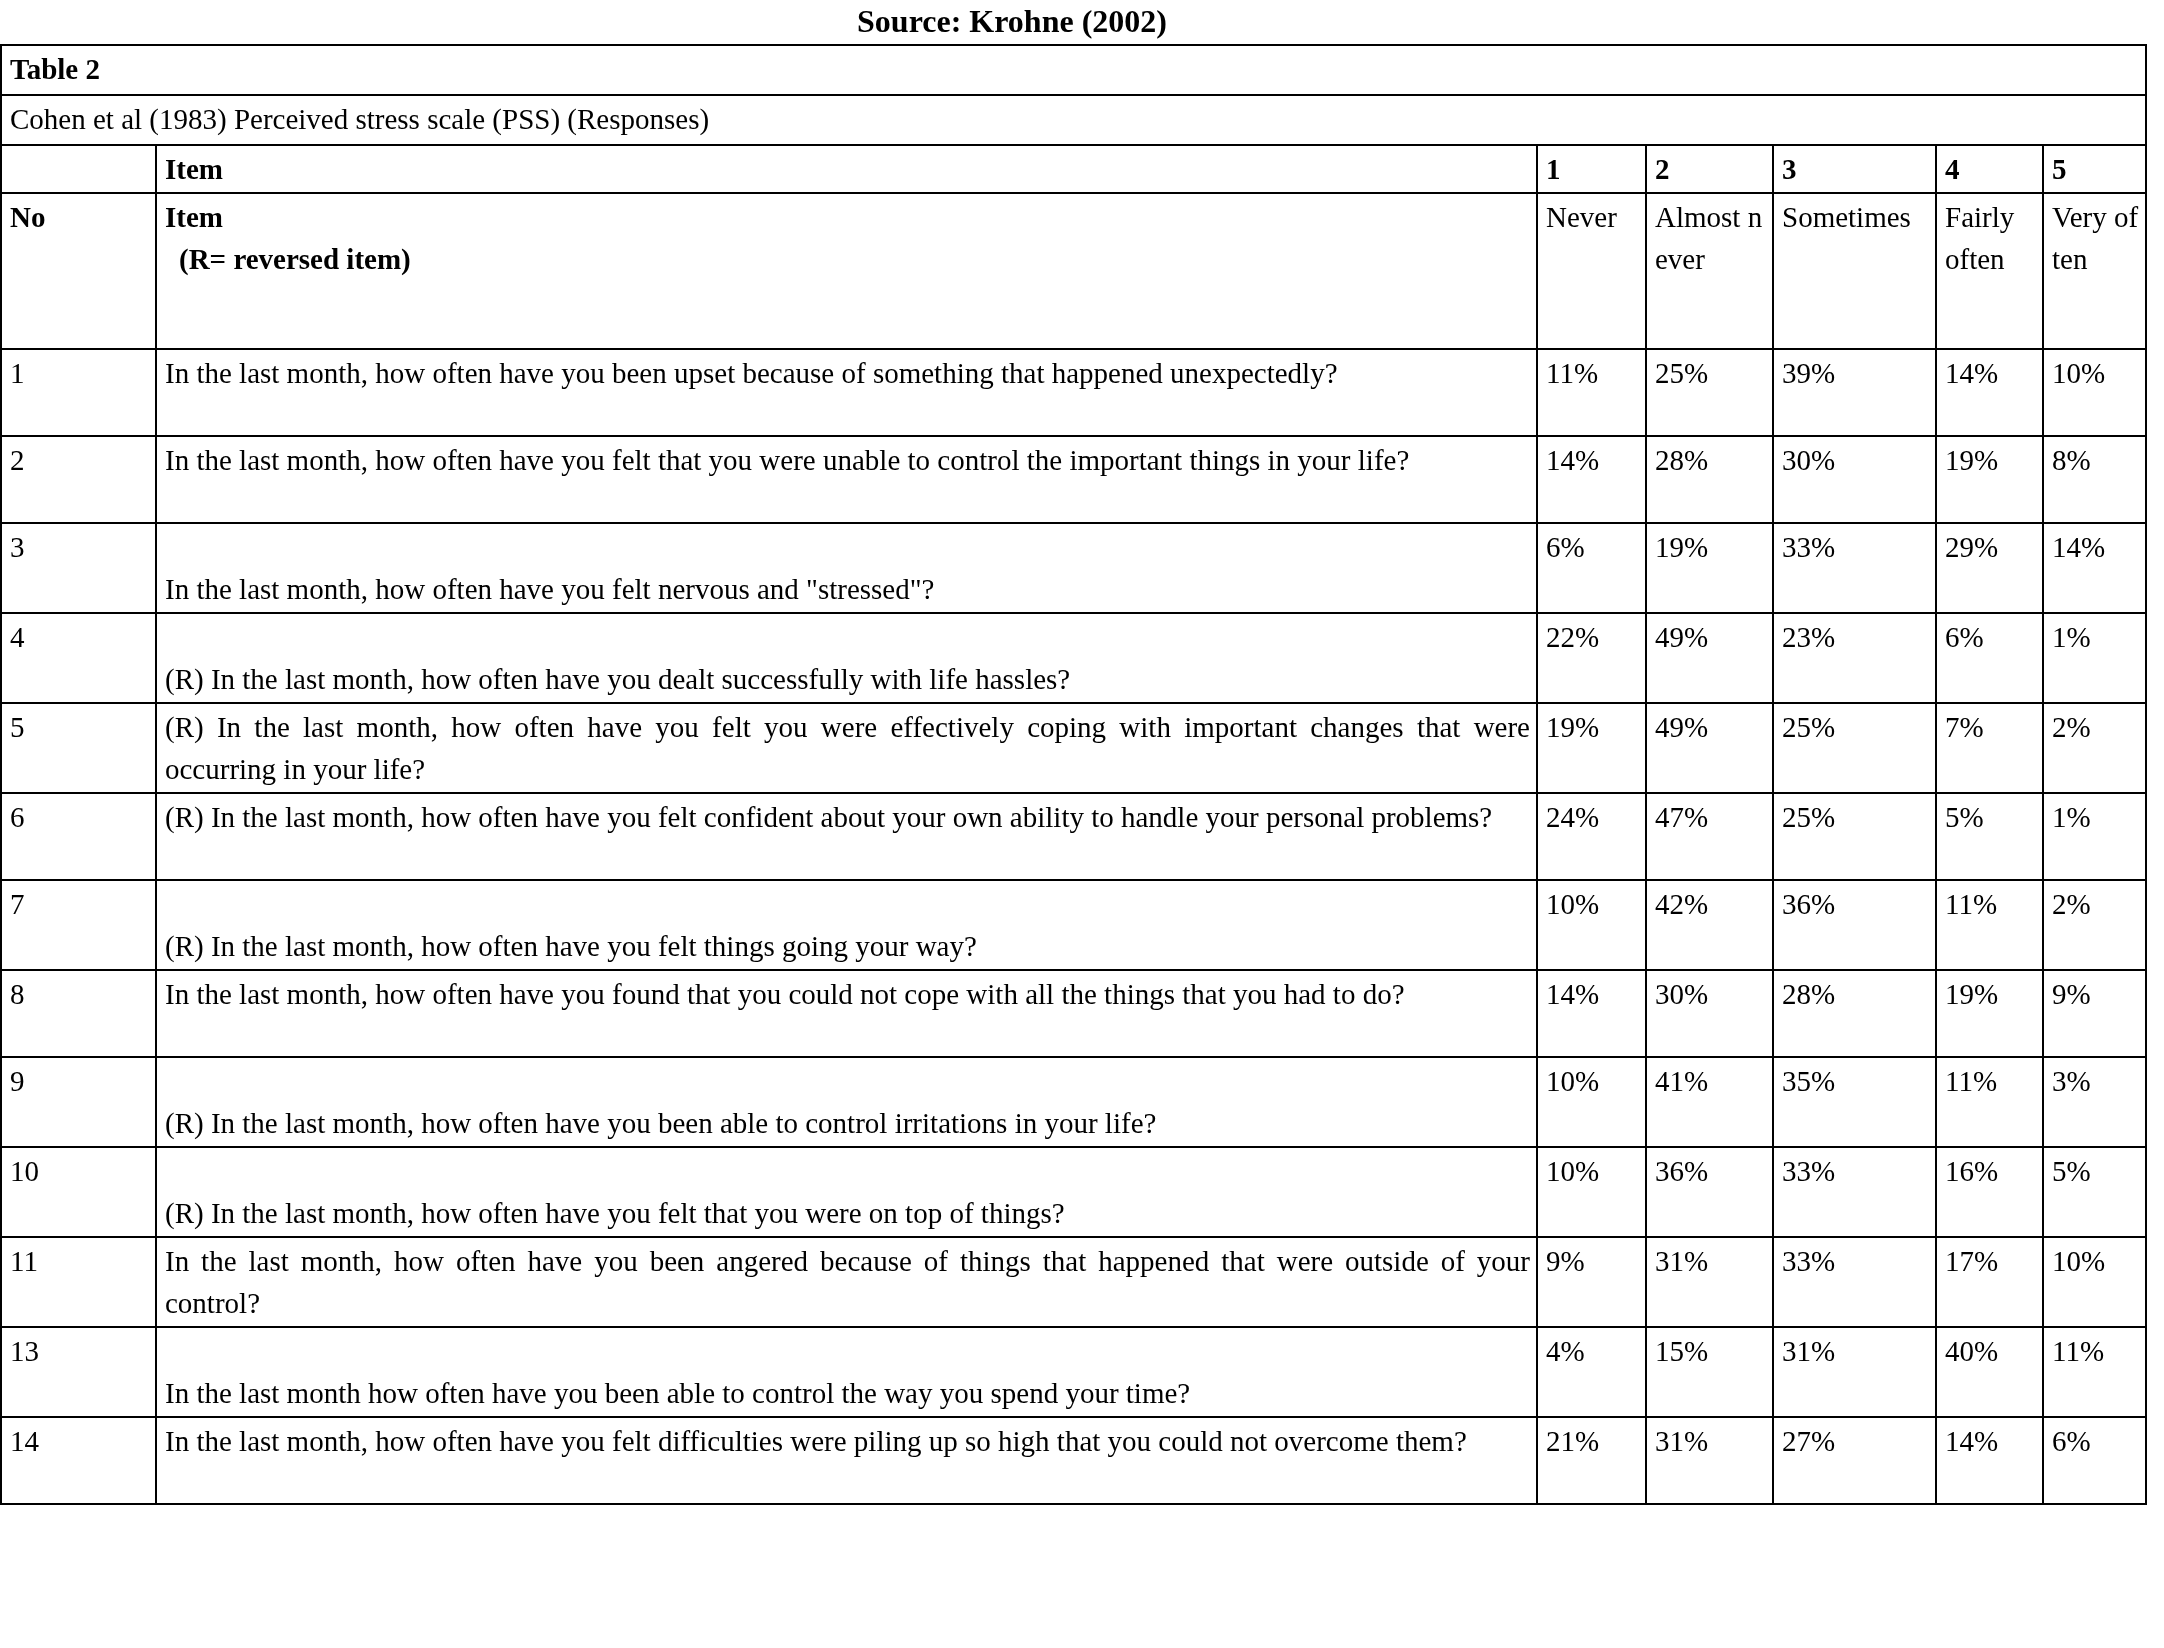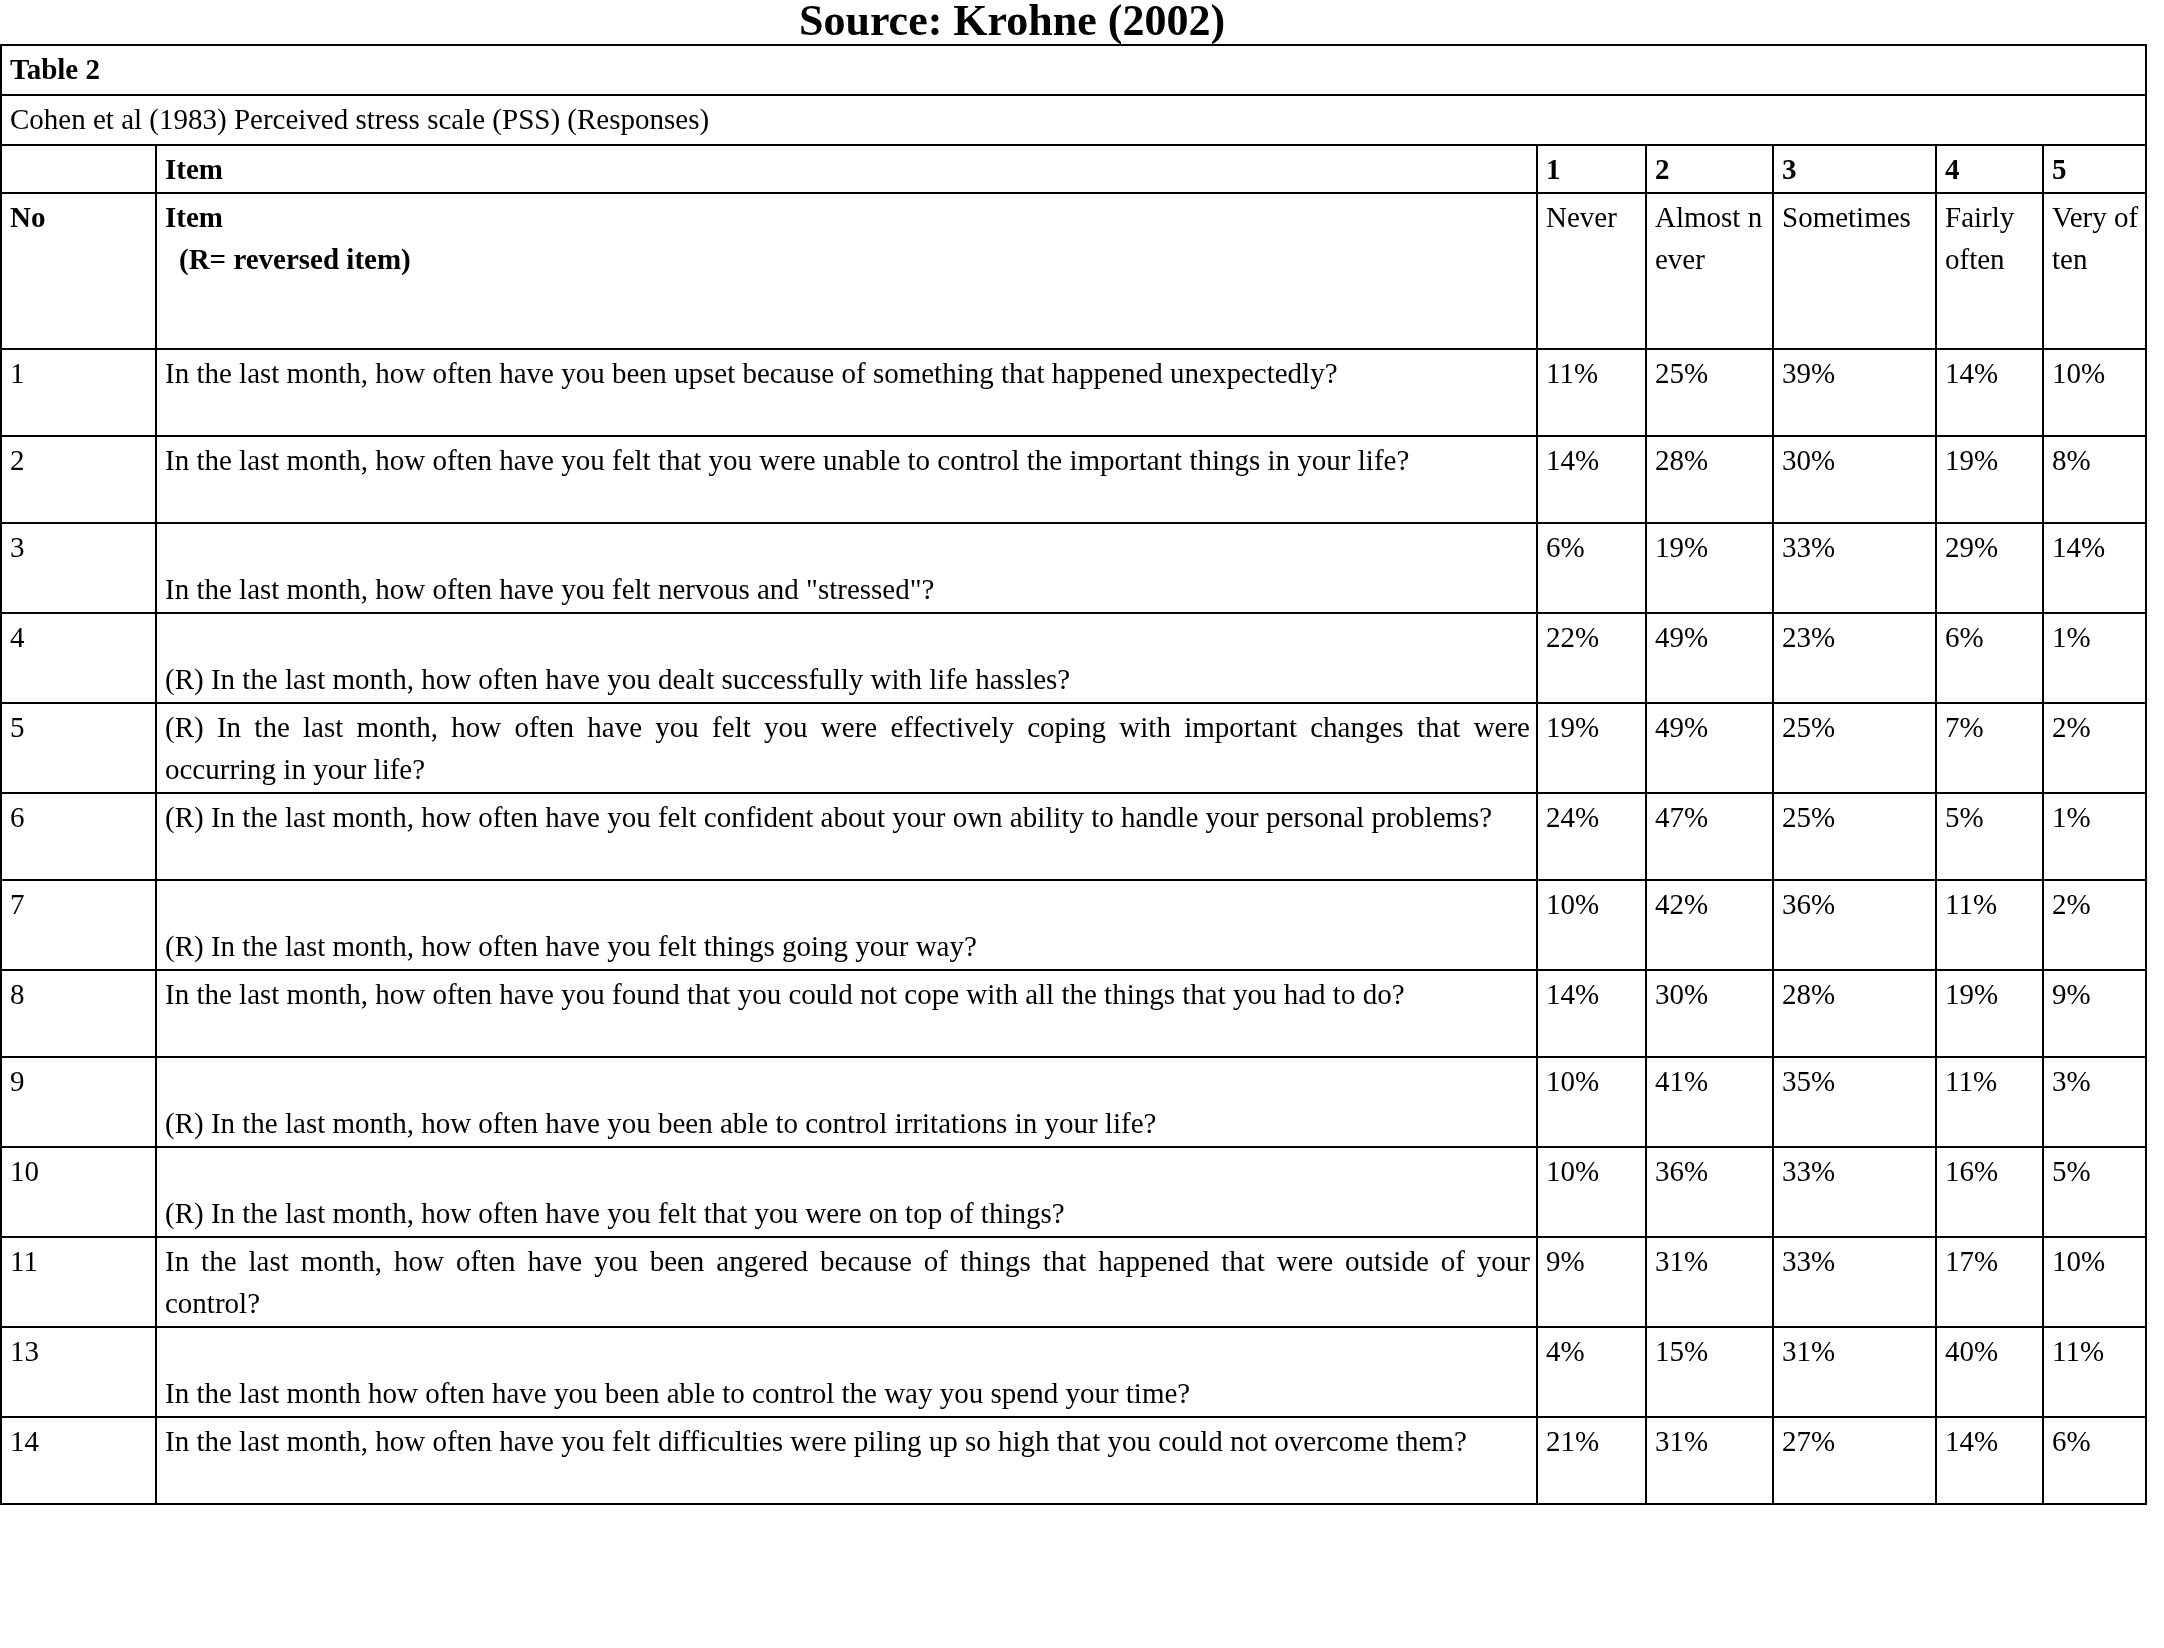--- a/index.html
+++ b/index.html
@@ -18,21 +18,21 @@
     position: relative;
     width: 2164px;
     height: 1648px;
     box-sizing: border-box;
   }
 
   
   .source-line {
     text-align: center;
     font-weight: bold;
-    font-size: 44px;
+    font-size: 32px;
     line-height: 38px;
     padding-top: 2px;
     padding-right: 140px;
     letter-spacing: 0px;
   }
 
   
   table.pss {
     border-collapse: collapse;
     table-layout: fixed;

